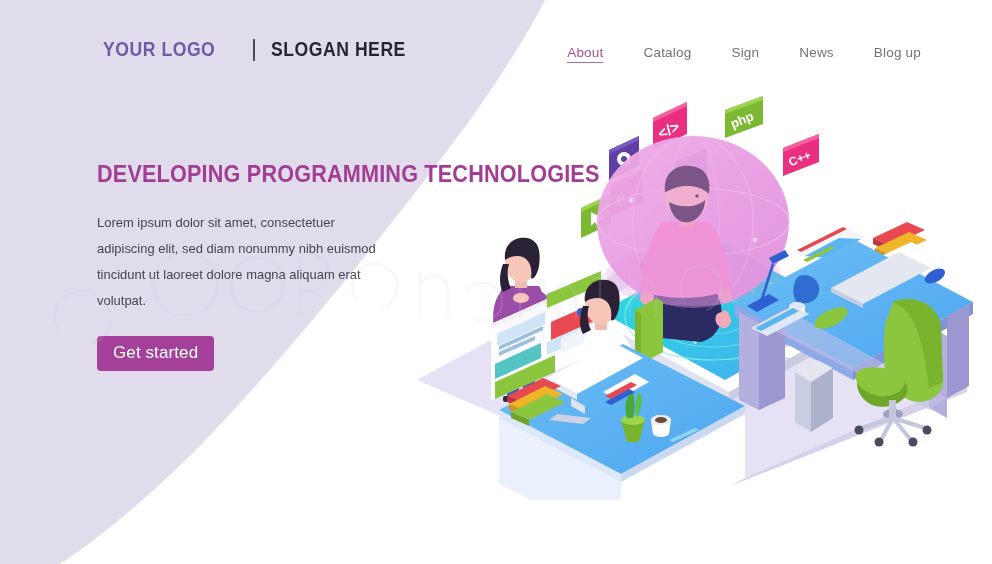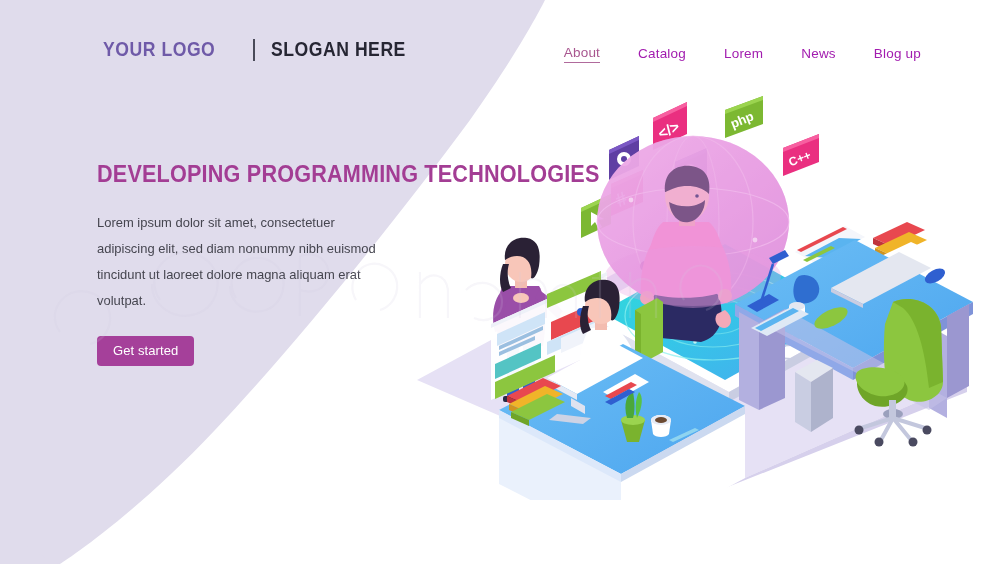--- a/index.html
+++ b/index.html
@@ -50,29 +50,29 @@
     font-weight: 700;
     font-size: 20px;
     letter-spacing: 0.6px;
     color: #262633;
     transform: scaleX(0.88);
     transform-origin: left center;
     white-space: nowrap;
   }
   .nav {
     position: absolute; right: 78px; top: 43px;
-    display: flex; align-items: center;
-    gap: 14px;
+    display: flex; 
+    gap: 4px;
   }
   .nav-item {
     font-family: "Liberation Sans", sans-serif;
     font-size: 13.5px;
-    color: #a21caf;
+    color: #737373;
     padding: 2px 0;
-    margin-left: 24px;
+    margin-left: 36px;
     cursor: pointer;
     white-space: nowrap;
     letter-spacing: 0.2px;
   }
   .nav-item:first-child { margin-left: 0; }
   .nav-item.active {
     color: #a8568f;
     border-bottom: 1.5px solid #b06a9c;
     padding-bottom: 2px;
   }
@@ -103,21 +103,21 @@
     width: 310px;
     transform: scaleX(0.96);
     transform-origin: left top;
   }
   .cta {
     display: inline-block;
     margin-top: 22px;
     background: #a5409a;
     color: #ffffff;
     font-family: "Liberation Sans", sans-serif;
-    font-size: 13px;
+    font-size: 17px;
     padding: 7px 16px 8px 16px;
     border: none;
     border-radius: 4px;
     cursor: pointer;
     letter-spacing: 0.1px;
   }
   
   .illustration {
     position: absolute; left: 395px; top: 80px;
     width: 597px; height: 420px;
@@ -150,21 +150,21 @@
   <div class="header">
     <div class="logo-block">
       <div class="logo-main">YOUR LOGO</div>
       <div class="logo-divider"></div>
       <div class="logo-slogan">SLOGAN HERE</div>
     </div>
 
     <nav class="nav">
       <a class="nav-item active">About</a>
       <a class="nav-item">Catalog</a>
-      <a class="nav-item">Lorem</a>
+      <a class="nav-item">Sign</a>
       <a class="nav-item">News</a>
       <a class="nav-item">Blog up</a>
     </nav>
   </div>
 
   <div class="hero">
     <h1 class="hero-title">DEVELOPING PROGRAMMING TECHNOLOGIES</h1>
     <p class="hero-text">Lorem ipsum dolor sit amet, consectetuer adipiscing elit, sed diam nonummy nibh euismod tincidunt ut laoreet dolore magna aliquam erat volutpat.</p>
     <button class="cta">Get started</button>
   </div>

